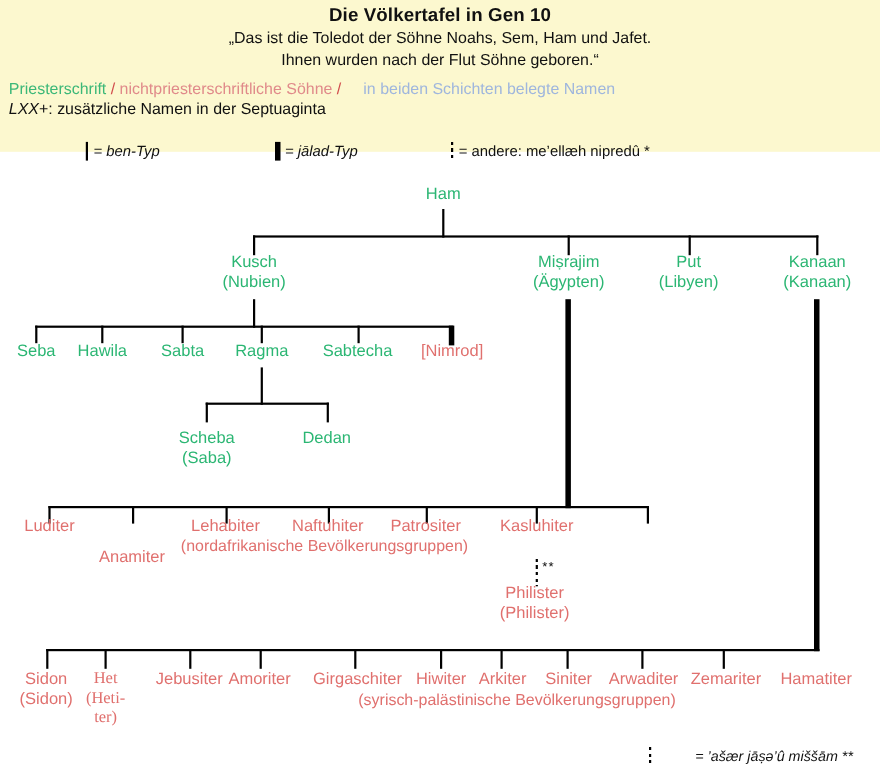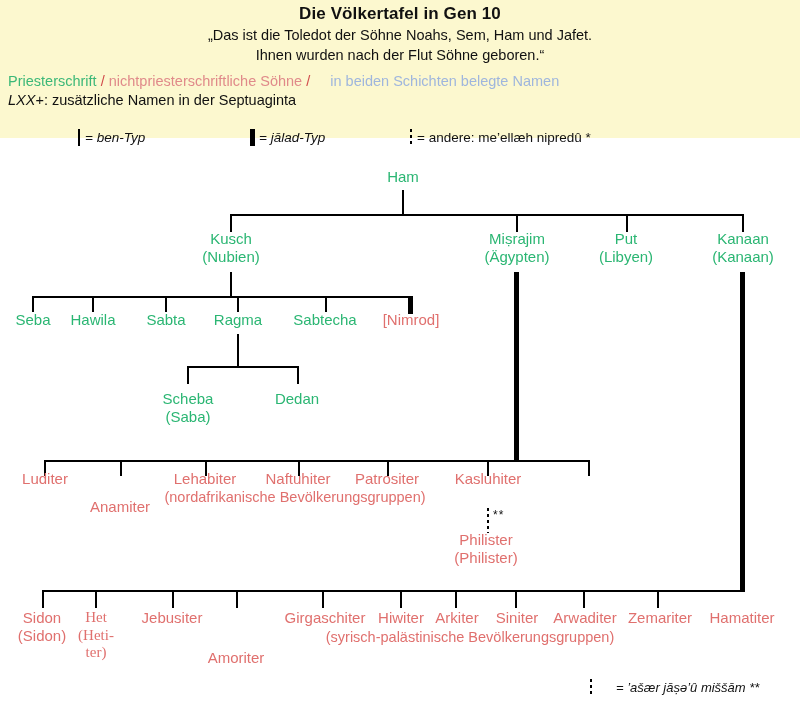--- a/index.html
+++ b/index.html
@@ -239,21 +239,21 @@
     <span class="sub">(Sidon)</span>
   </div>
   <div class="node red" style="left:70px;top:609px;width:52px;font-family:Liberation Serif, serif;">
     <span>Het</span>
     <span class="sub">(Heti-</span>
     <span class="sub">ter)</span>
   </div>
   <div class="node red" style="left:128px;top:609px;width:88px;">
     <span>Jebusiter</span>
   </div>
-  <div class="node red" style="left:192px;top:609px;width:88px;margin-top:40px;">
+  <div class="node red" style="left:192px;top:609px;width:88px;">
     <span>Amoriter</span>
   </div>
   <div class="node red" style="left:275px;top:609px;width:100px;">
     <span>Girgaschiter</span>
   </div>
   <div class="node red" style="left:369px;top:609px;width:64px;">
     <span>Hiwiter</span>
   </div>
   <div class="node red" style="left:426px;top:609px;width:62px;">
     <span>Arkiter</span>
@@ -267,17 +267,17 @@
   <div class="node red" style="left:620px;top:609px;width:80px;">
     <span>Zemariter</span>
   </div>
   <div class="node red" style="left:698px;top:609px;width:88px;">
     <span>Hamatiter</span>
   </div>
 
   <div class="grouplabel" style="left:285px;top:629px;width:370px;">(syrisch-palästinische Bevölkerungsgruppen)</div>
 
   <div class="dotline" style="left:590px;top:679px;height:18px;"></div>
-  <div class="footnote" style="left:616px;top:680px;">
+  <div class="footnote" style="left:632px;top:680px;">
     <span class="it">= ’ašær jāṣə’û miššām **</span>
   </div>
 
 </div>
 
 </body></html>

